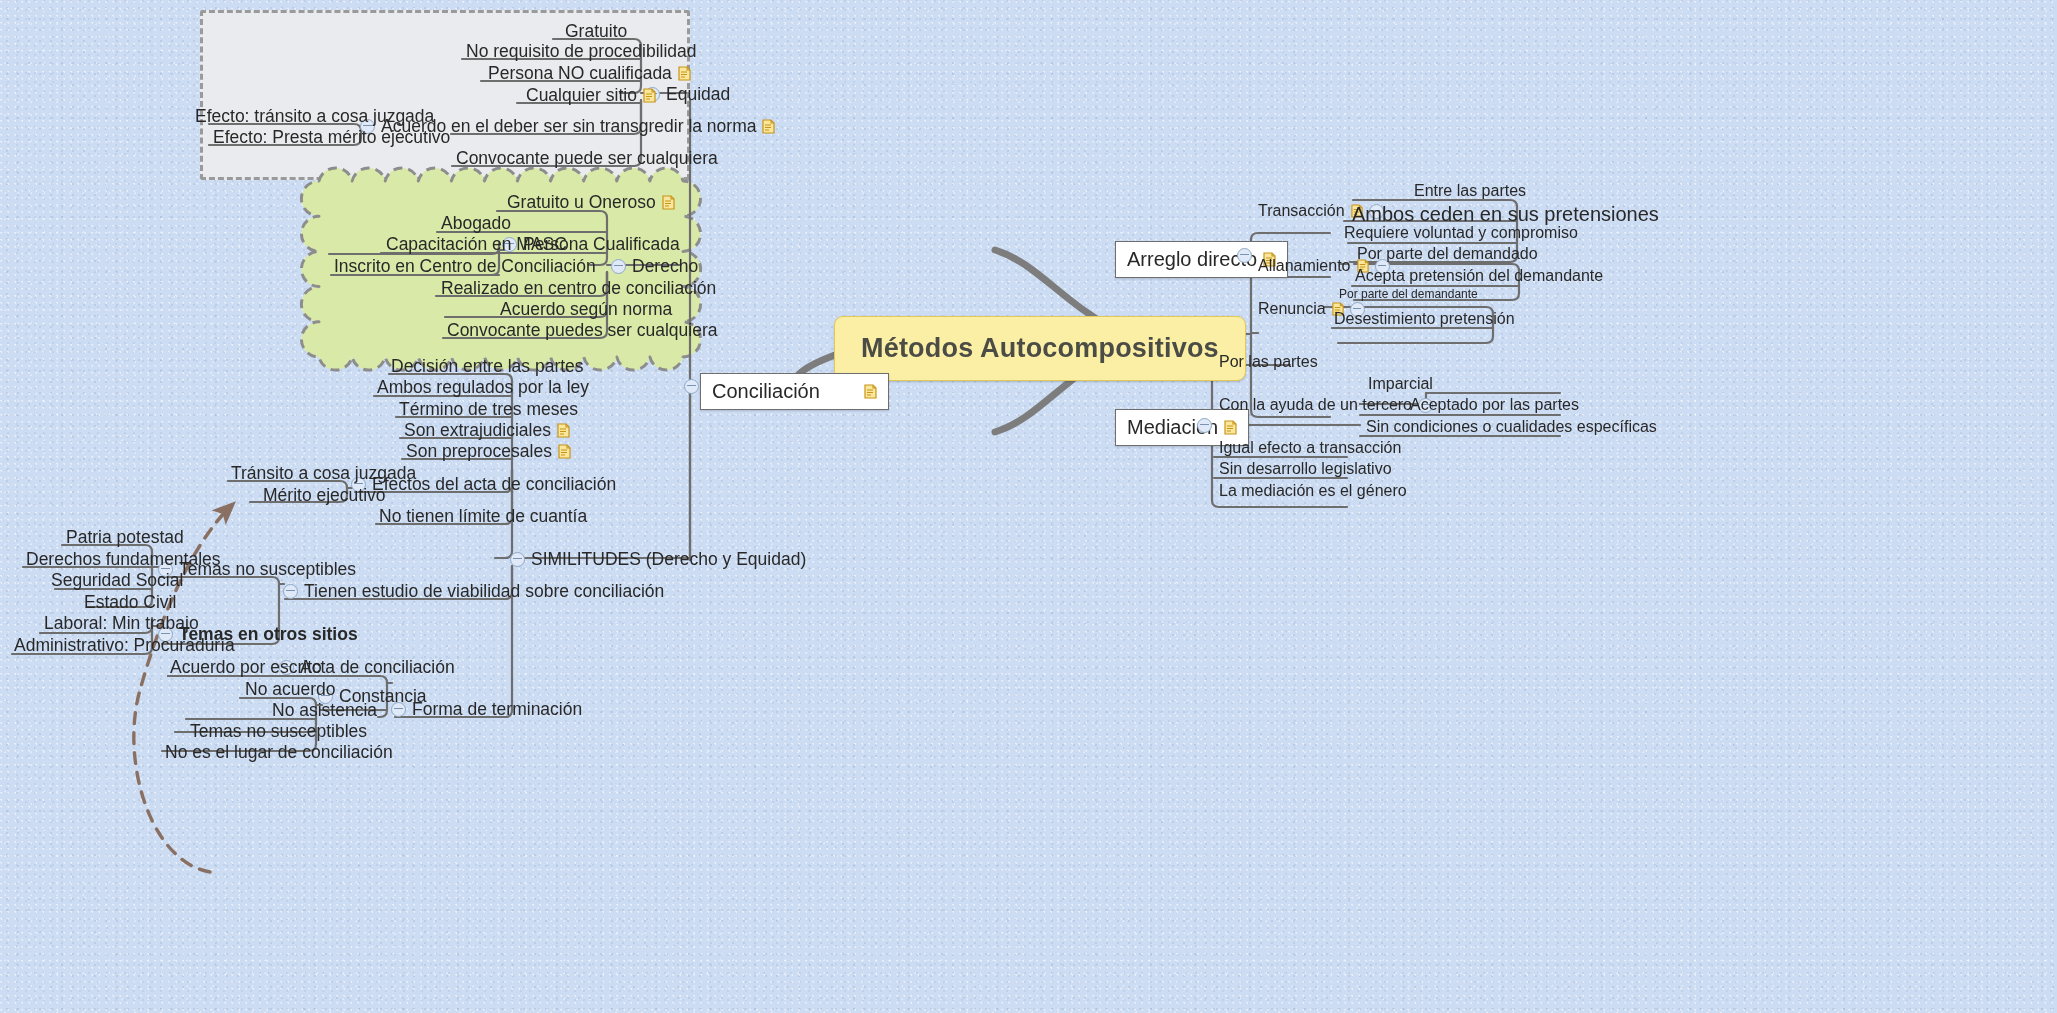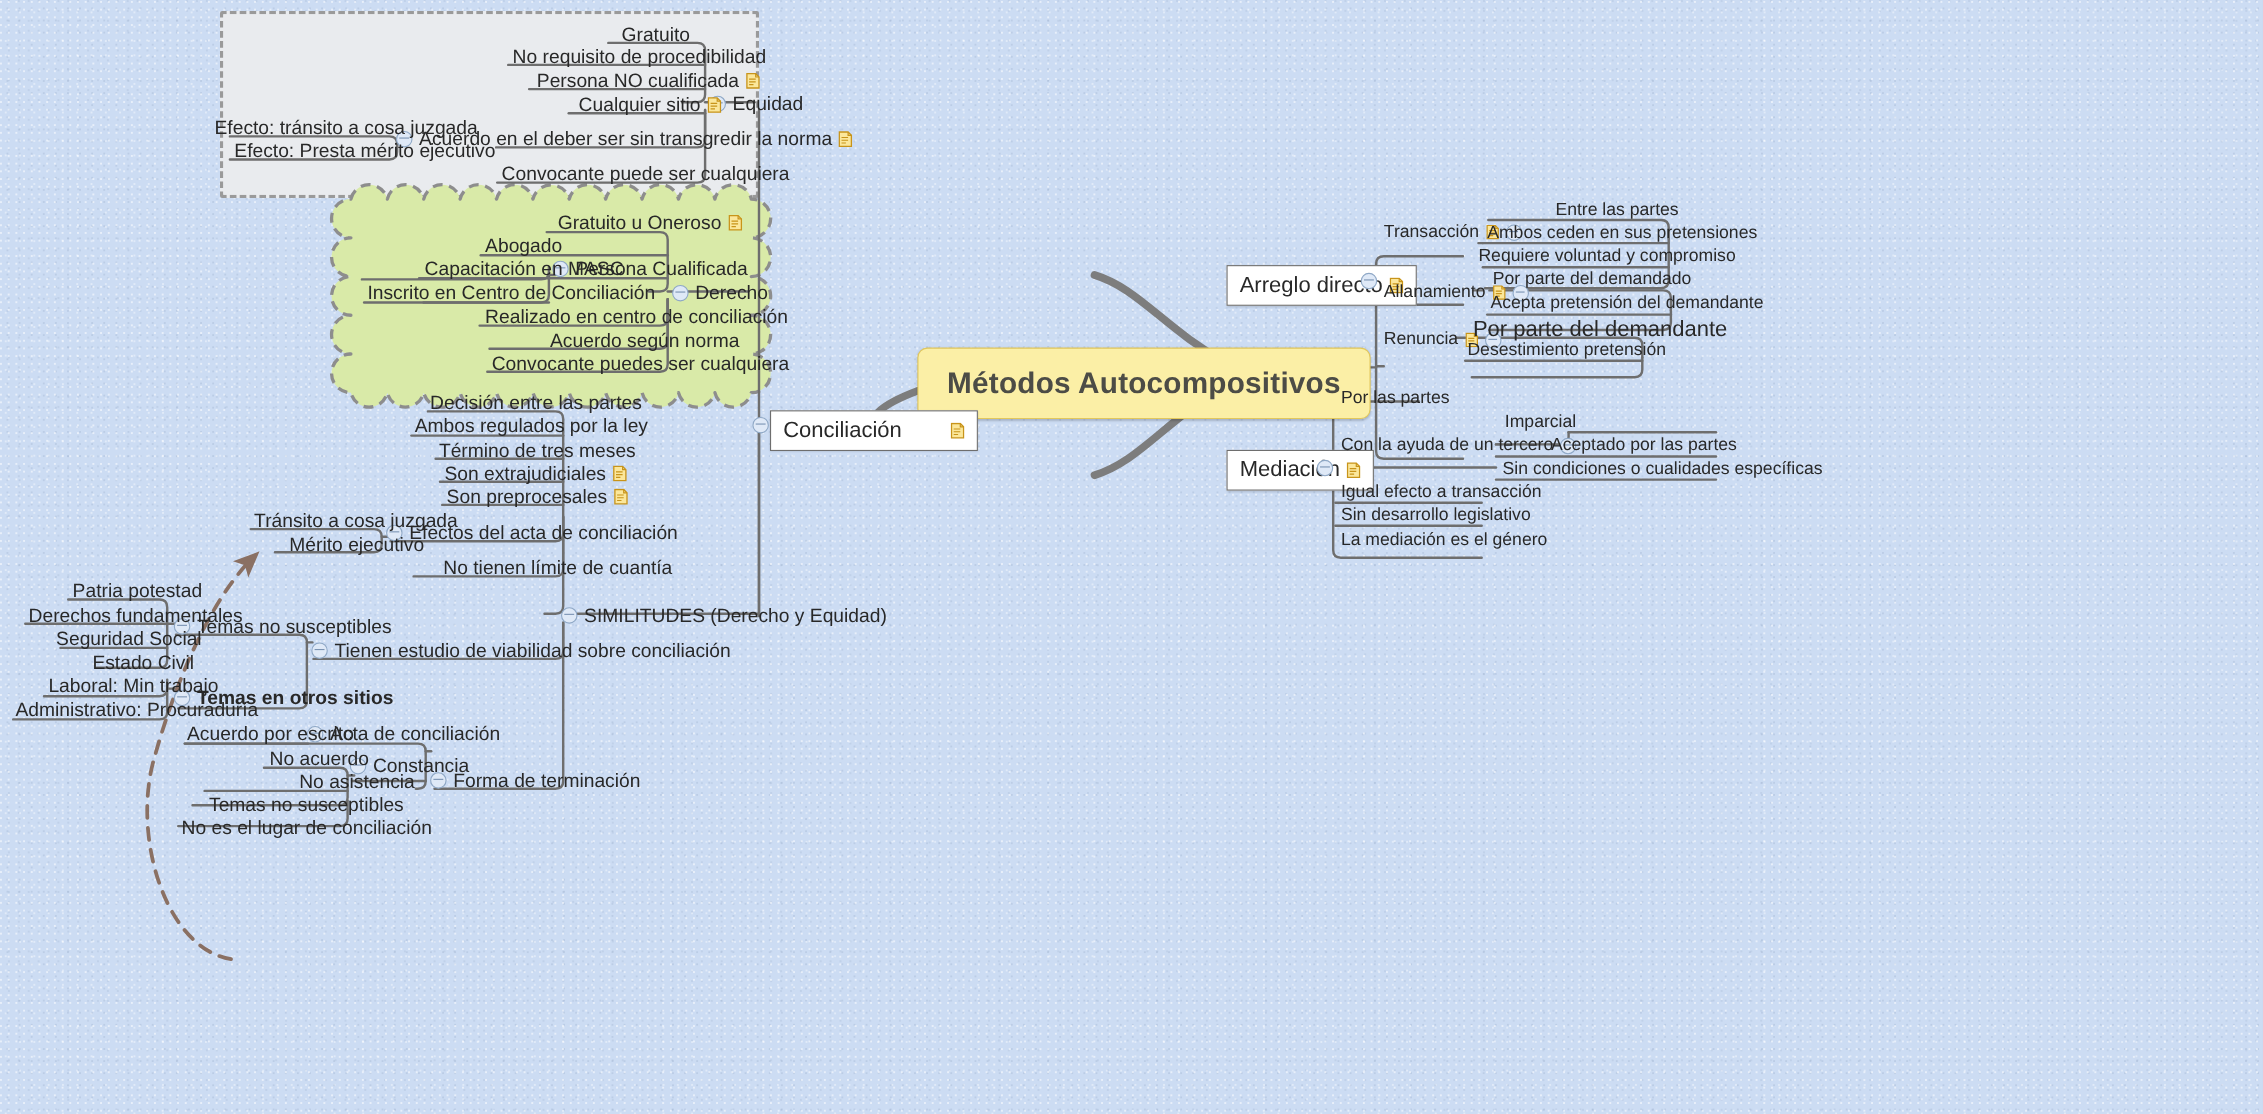--- a/index.html
+++ b/index.html
@@ -380,21 +380,21 @@
 <div class="node layer-node" style="left:351px; top:474px;">
   <span class="toggle"></span>
   <span class="txt">Efectos del acta de conciliación</span>
 </div>
 <div class="node layer-node" style="left:231px; top:463px;">
   <span class="txt">Tránsito a cosa juzgada</span>
 </div>
 <div class="node layer-node" style="left:263px; top:485px;">
   <span class="txt">Mérito ejecutivo</span>
 </div>
-<div class="node layer-node" style="left:379px; top:506px;margin-left:24px;">
+<div class="node layer-node" style="left:379px; top:506px;">
   <span class="txt">No tienen límite de cuantía</span>
 </div>
 <div class="node layer-node" style="left:283px; top:581px;">
   <span class="toggle"></span>
   <span class="txt">Tienen estudio de viabilidad sobre conciliación</span>
 </div>
 <div class="node layer-node" style="left:158px; top:559px;">
   <span class="toggle"></span>
   <span class="txt">Temas no susceptibles</span>
 </div>
@@ -463,21 +463,21 @@
   <span class="note-icon"><svg width="12" height="14" viewBox="0 0 13 15">
         <path d="M1 1h8l3 3v10H1z" fill="#fbe79b" stroke="#c8941a" stroke-width="1.2"></path>
         <path d="M9 1v3h3" fill="none" stroke="#c8941a" stroke-width="1.1"></path>
         <path d="M3 6h6M3 8.5h6M3 11h4" stroke="#c8941a" stroke-width="1.1"></path>
       </svg></span>
   <span class="toggle"></span>
 </div>
 <div class="node layer-node" style="left:1414px; top:182px; font-size:16px;">
   <span class="txt">Entre las partes</span>
 </div>
-<div class="node layer-node" style="left:1352px; top:203px; font-size:16px;">
+<div class="node layer-node" style="left:1352px; top:203px; font-size:20px;">
   <span class="txt">Ambos ceden en sus pretensiones</span>
 </div>
 <div class="node layer-node" style="left:1344px; top:224px; font-size:16px;">
   <span class="txt">Requiere voluntad y compromiso</span>
 </div>
 
 <div class="node layer-node" style="left:1258px; top:257px; font-size:16px;">
   <span class="txt">Allanamiento</span>
   <span class="note-icon"><svg width="12" height="14" viewBox="0 0 13 15">
         <path d="M1 1h8l3 3v10H1z" fill="#fbe79b" stroke="#c8941a" stroke-width="1.2"></path>
@@ -495,21 +495,21 @@
 
 <div class="node layer-node" style="left:1258px; top:300px; font-size:16px;">
   <span class="txt">Renuncia</span>
   <span class="note-icon"><svg width="12" height="14" viewBox="0 0 13 15">
         <path d="M1 1h8l3 3v10H1z" fill="#fbe79b" stroke="#c8941a" stroke-width="1.2"></path>
         <path d="M9 1v3h3" fill="none" stroke="#c8941a" stroke-width="1.1"></path>
         <path d="M3 6h6M3 8.5h6M3 11h4" stroke="#c8941a" stroke-width="1.1"></path>
       </svg></span>
   <span class="toggle"></span>
 </div>
-<div class="node layer-node" style="left:1339px; top:288px; font-size:20px;">
+<div class="node layer-node" style="left:1339px; top:288px; font-size:12px;">
   <span class="txt">Por parte del demandante</span>
 </div>
 <div class="node layer-node" style="left:1334px; top:310px; font-size:16px;">
   <span class="txt">Desestimiento pretensión</span>
 </div>
 
 <div class="node boxed layer-node" style="left:1115px; top:409px;">
   <span class="txt">Mediación</span>
   <span class="note-icon"><svg width="13" height="15" viewBox="0 0 13 15">
         <path d="M1 1h8l3 3v10H1z" fill="#fbe79b" stroke="#c8941a" stroke-width="1.2"></path>

